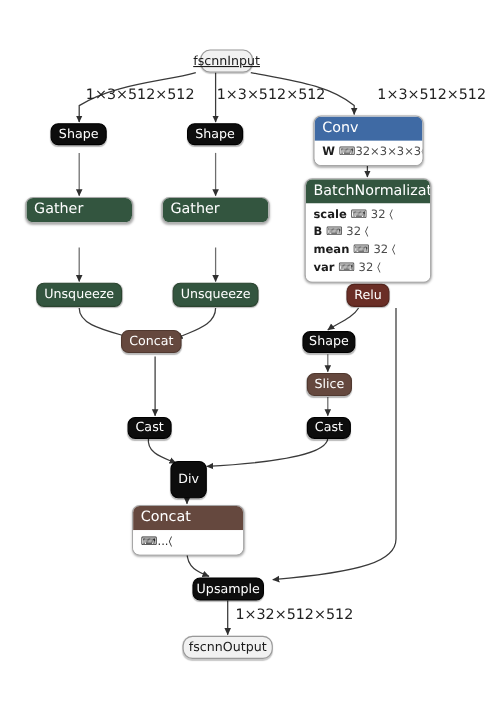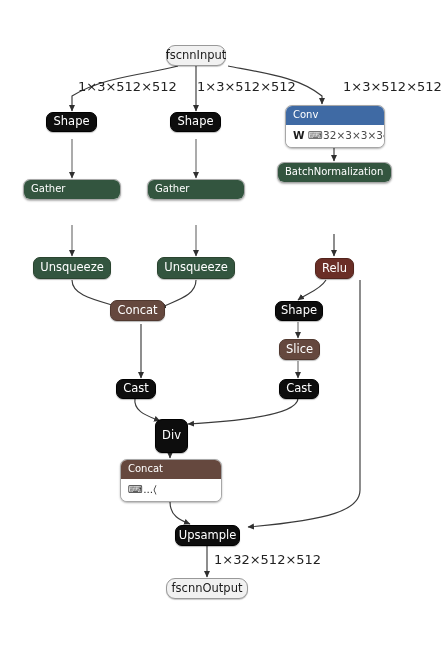--- a/index.html
+++ b/index.html
@@ -50,21 +50,21 @@
   .card{
     background:#ffffff;
     border:1px solid #a7a7a7;
     border-radius:7px;
     box-shadow:0 1px 2px rgba(0,0,0,.3);
     overflow:hidden;
     display:flex;flex-direction:column;
   }
   .card .hdr{
     color:#fff;
-    font-size:10px;
+    font-size:13px;
     padding:4px 7px 5px 7px;
     line-height:1;
   }
   .card .body{
     background:#fff;
     padding:4px 7px 5px 7px;
     display:flex;flex-direction:column;gap:3px;
   }
   .card .attr{
     font-size:10.5px;
@@ -133,21 +133,21 @@
 
       <path d="M207,546 L207,577"></path>
     </g>
   </svg>
 
   <div class="elabel" style="left:78px;  top:80px;">1×3×512×512</div>
   <div class="elabel" style="left:197px; top:80px;">1×3×512×512</div>
   <div class="elabel" style="left:343px; top:80px;">1×3×512×512</div>
   <div class="elabel" style="left:214px; top:553px;">1×32×512×512</div>
 
-  <div class="node io" style="left:166px;top:45px;width:60px;height:21px;">
+  <div class="node io" style="left:182px;top:45px;width:48px;height:21px;text-decoration:underline;">
     <span>fscnnInput</span>
   </div>
 
   <div class="node simple t-black" style="left:46px;top:112px;width:51px;height:20px;">
     <span>Shape</span>
   </div>
 
   <div class="node simple t-black" style="left:170px;top:112px;width:51px;height:20px;">
     <span>Shape</span>
   </div>
@@ -165,20 +165,38 @@
   <div class="node card" style="left:23px;top:179px;width:98px;">
     <div class="hdr h-green">Gather</div>
   </div>
 
   <div class="node card" style="left:147px;top:179px;width:98px;">
     <div class="hdr h-green">Gather</div>
   </div>
 
   <div class="node card" style="left:277px;top:162px;width:115px;">
     <div class="hdr h-green">BatchNormalization</div>
+    <div class="body">
+      <div class="attr">
+        <span class="k">scale</span>
+        <span class="v">⌨ 32 〈</span>
+      </div>
+      <div class="attr">
+        <span class="k">B</span>
+        <span class="v">⌨ 32 〈</span>
+      </div>
+      <div class="attr">
+        <span class="k">mean</span>
+        <span class="v">⌨ 32 〈</span>
+      </div>
+      <div class="attr">
+        <span class="k">var</span>
+        <span class="v">⌨ 32 〈</span>
+      </div>
+    </div>
   </div>
 
   <div class="node simple t-green" style="left:33px;top:257px;width:78px;height:22px;">
     <span>Unsqueeze</span>
   </div>
 
   <div class="node simple t-green" style="left:157px;top:257px;width:78px;height:22px;">
     <span>Unsqueeze</span>
   </div>
 

